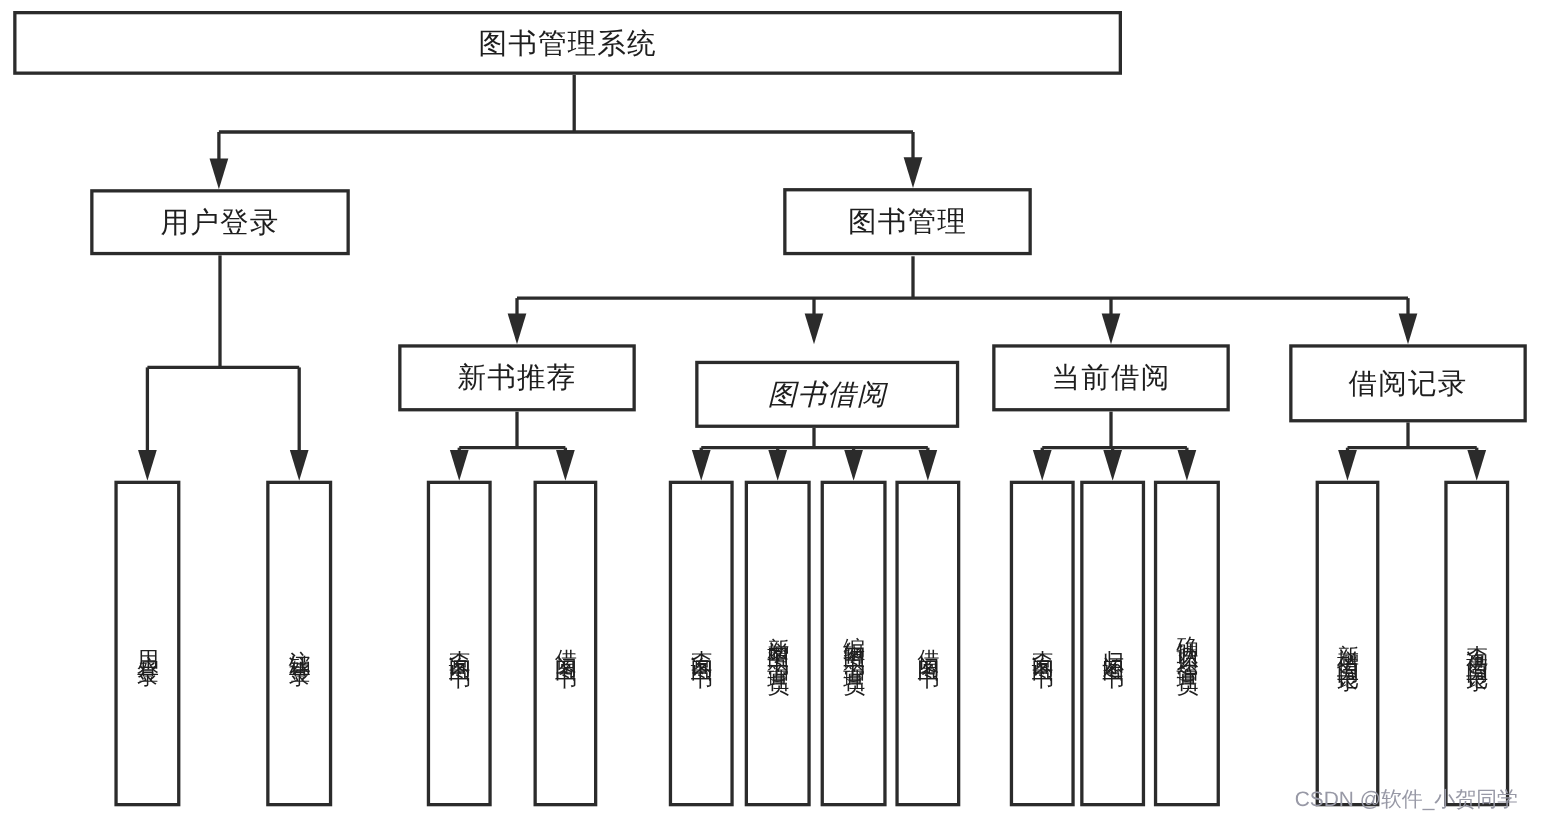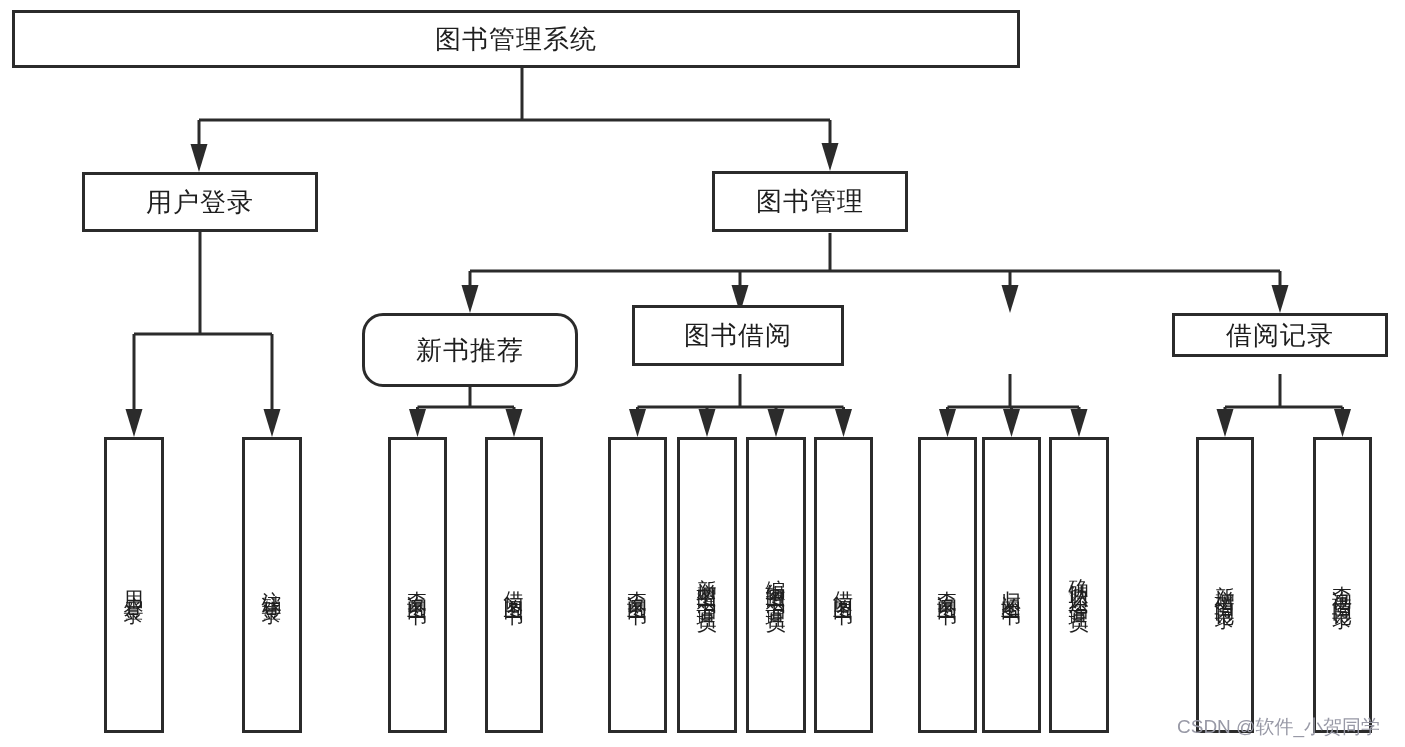--- a/index.html
+++ b/index.html
@@ -114,31 +114,34 @@
       <polygon points="1334,409 1351,409 1342.5,437" fill="#2b2b2b"></polygon>
     </svg>
 
   <div class="node" style="left:12px;top:10px;width:1008px;height:58px;">
     <span>图书管理系统</span>
   </div>
 
   <div class="node" style="left:82px;top:172px;width:236px;height:60px;">
     <span>用户登录</span>
   </div>
-  <div class="node" style="left:712px;top:171px;width:196px;height:61px;">
+  <div class="node" style="left:712px;top:171px;width:226px;height:61px;">
     <span>图书管理</span>
   </div>
 
-  <div class="node" style="left:362px;top:313px;width:216px;height:74px;border-radius:21px;">
+  <div class="node" style="left:362px;top:313px;width:216px;height:61px;">
     <span>新书推荐</span>
   </div>
-  <div class="node" style="left:632px;top:305px;width:212px;height:61px;">
+  <div class="node" style="left:632px;top:328px;width:240px;height:61px;font-style:italic;">
     <span>图书借阅</span>
   </div>
-  <div class="node" style="left:1172px;top:313px;width:216px;height:44px;">
+  <div class="node" style="left:902px;top:313px;width:216px;height:61px;">
+    <span>当前借阅</span>
+  </div>
+  <div class="node" style="left:1172px;top:313px;width:216px;height:71px;">
     <span>借阅记录</span>
   </div>
 
   <div class="leaf" style="left:104px;top:437px;width:60px;height:296px;">
     <span class="vtext">用户登录</span>
   </div>
   <div class="leaf" style="left:242px;top:437px;width:60px;height:296px;">
     <span class="vtext">注销登录</span>
   </div>
 

